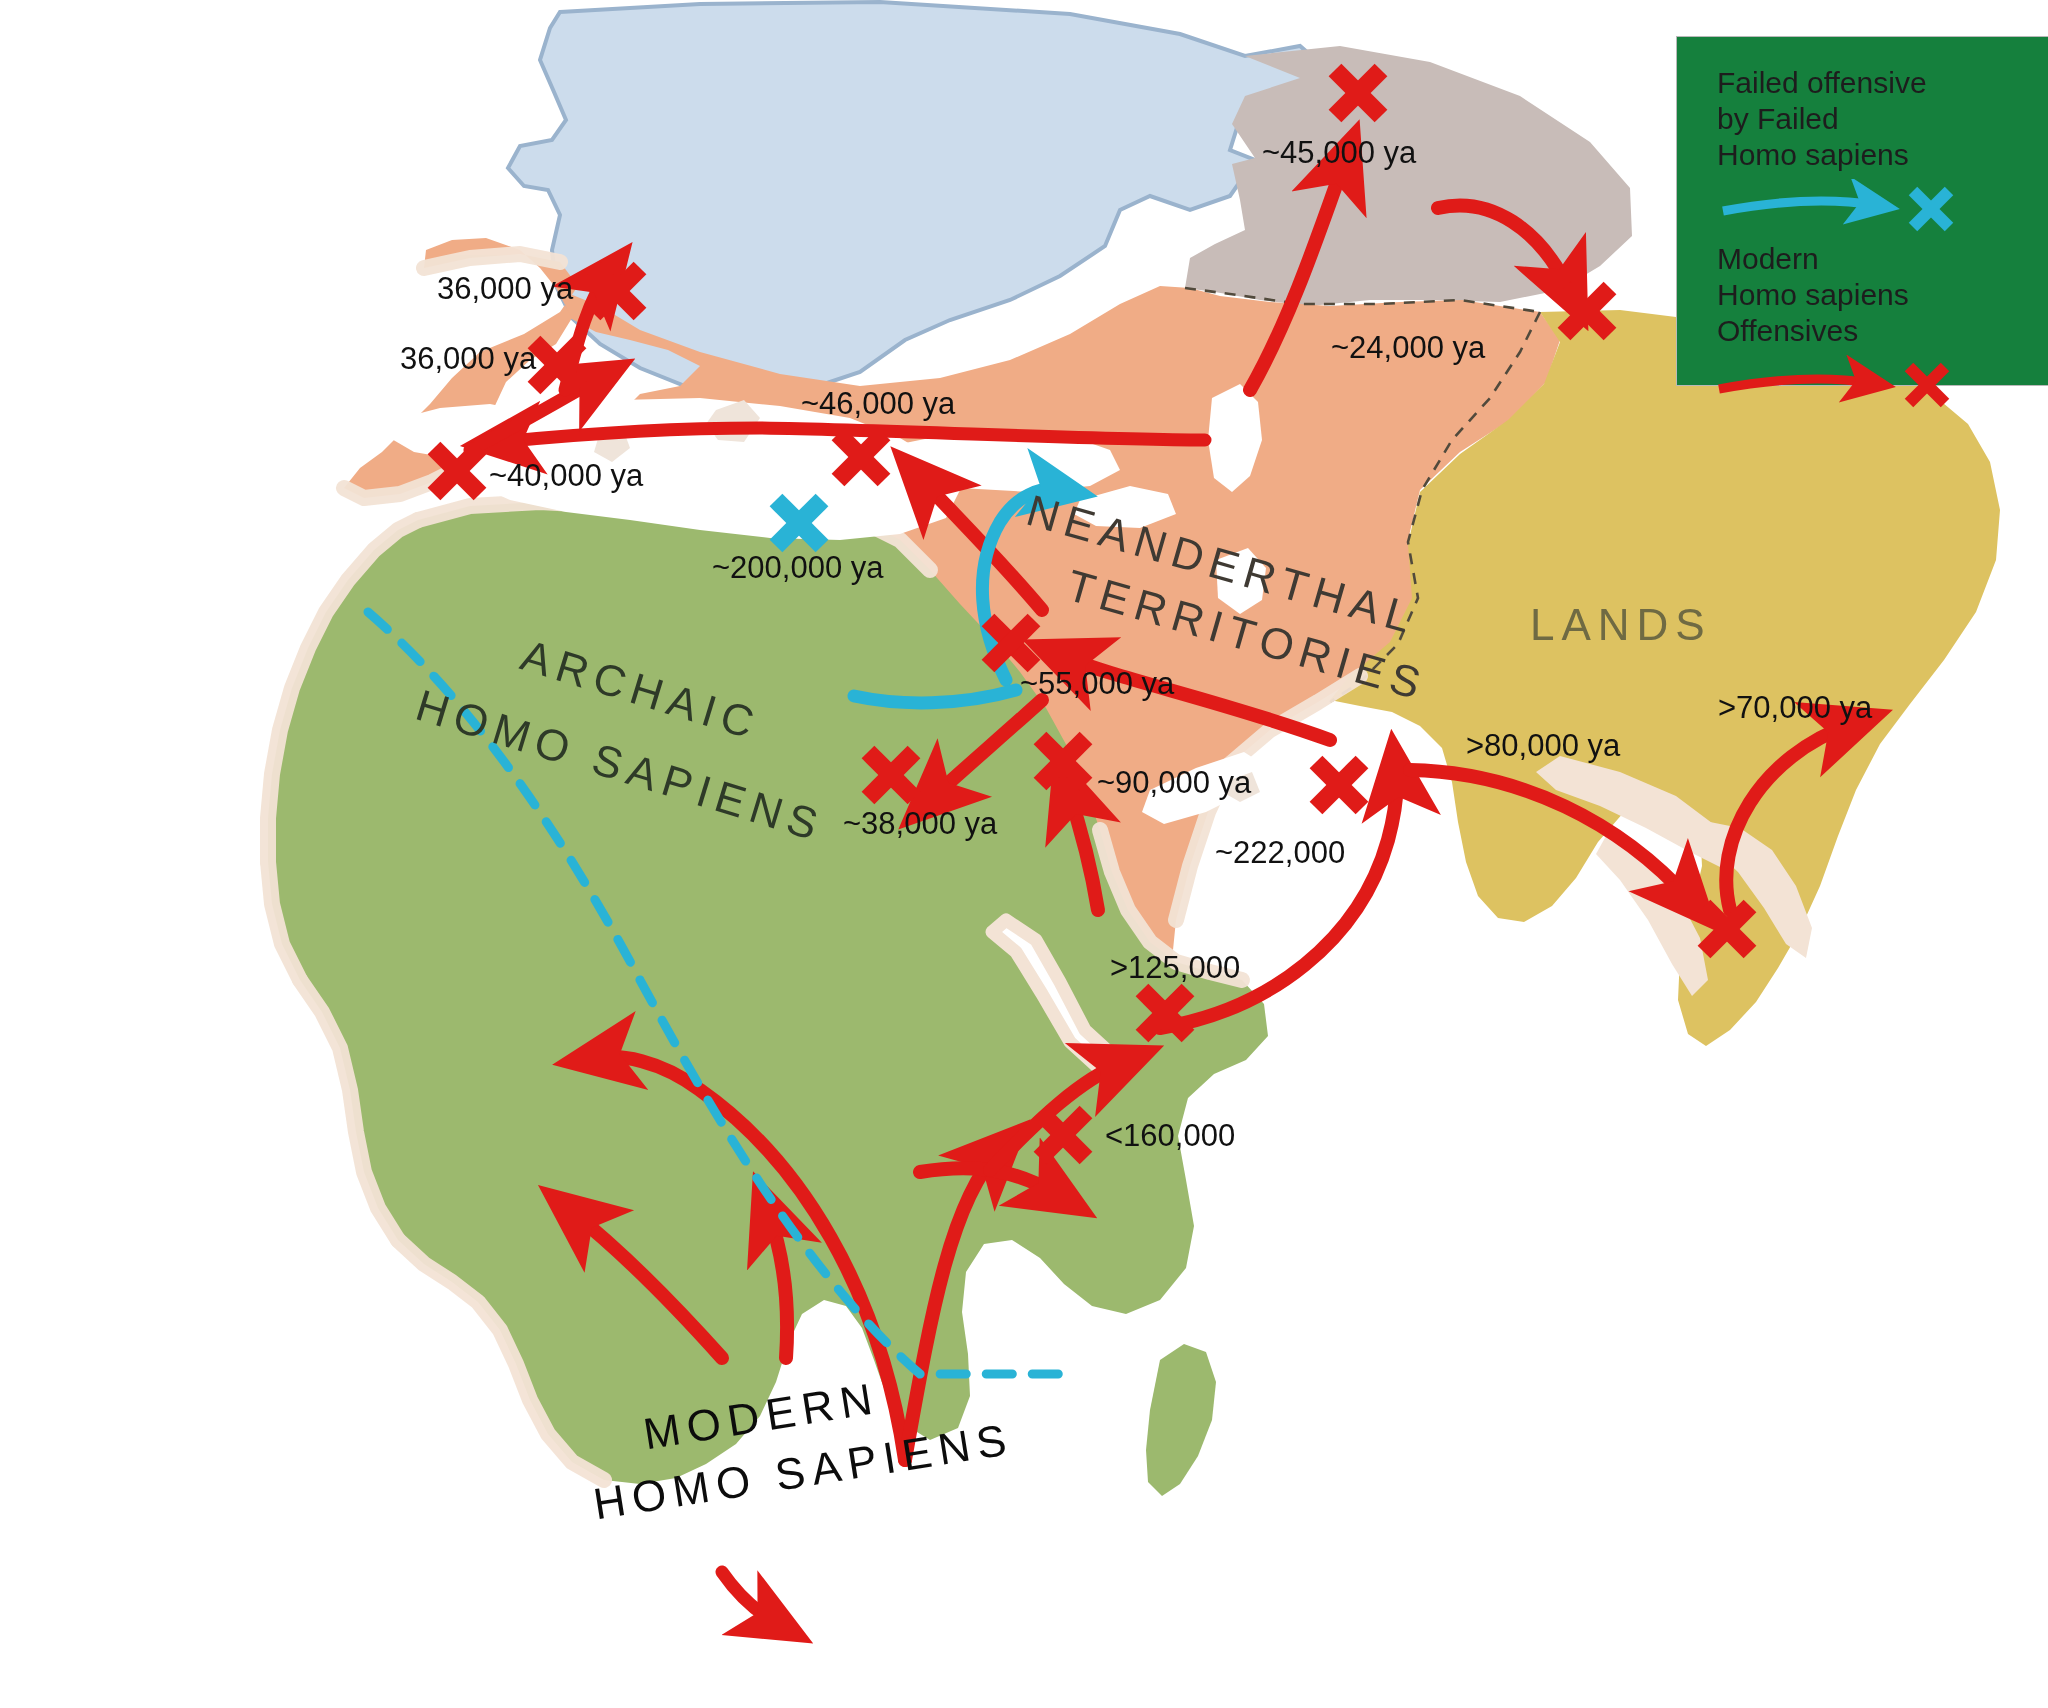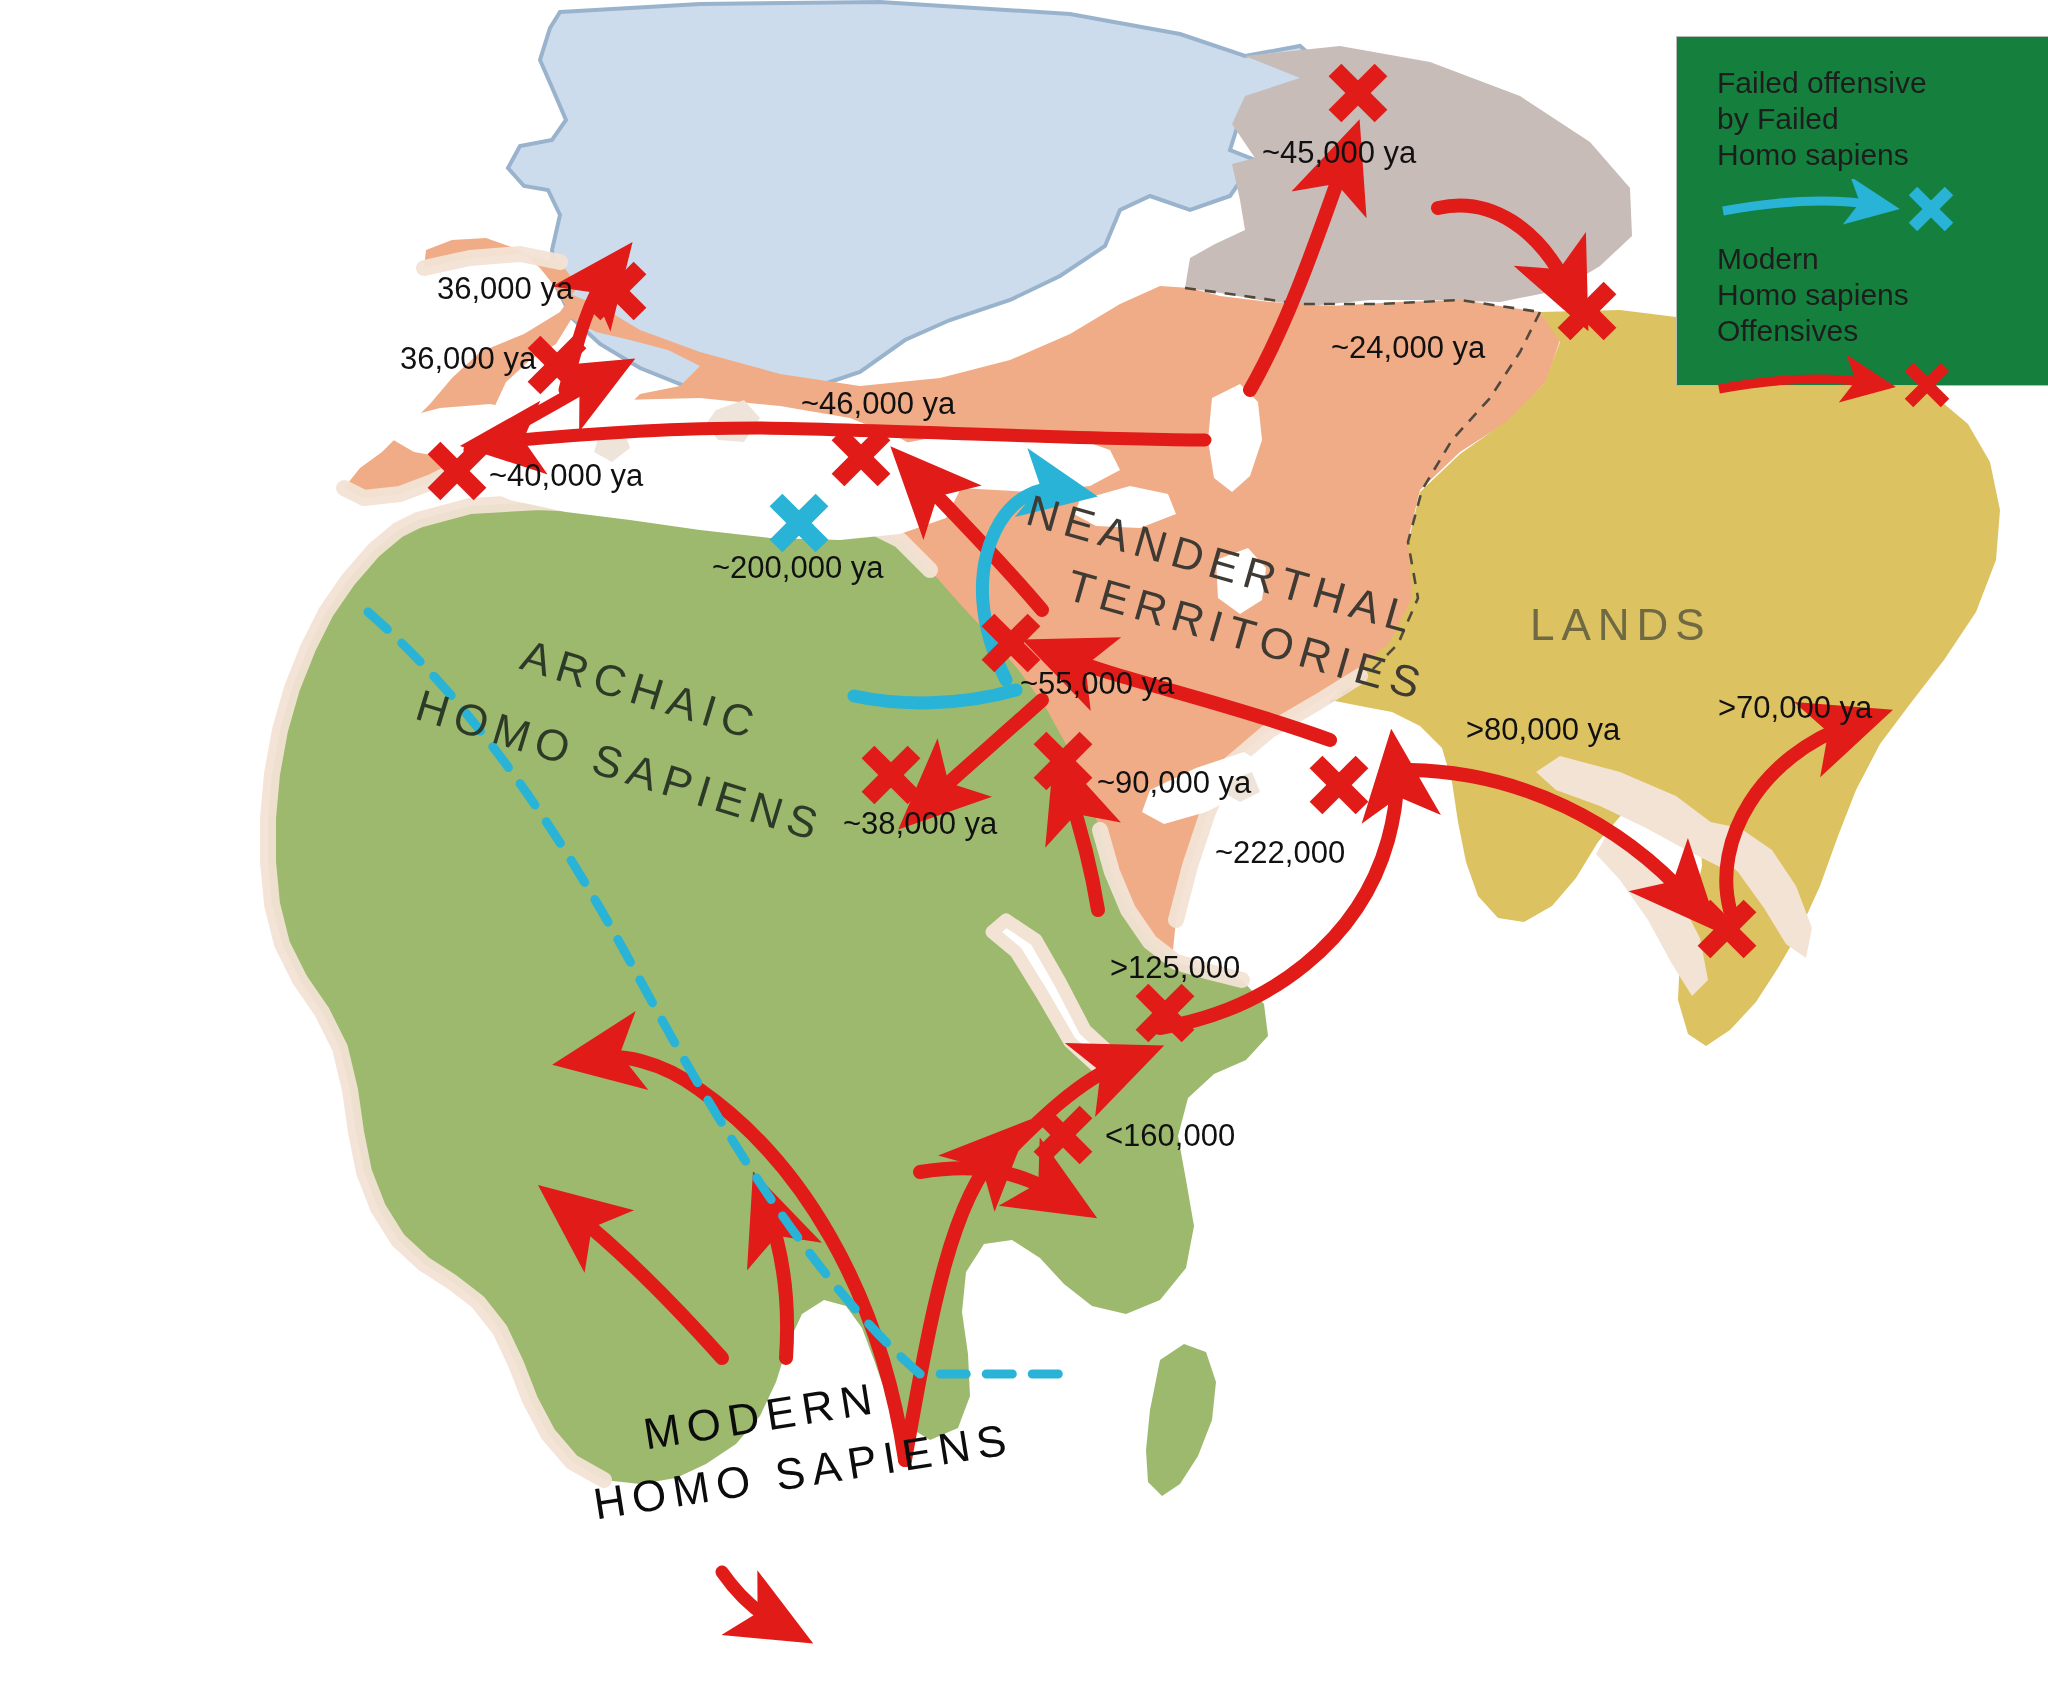--- a/index.html
+++ b/index.html
@@ -334,21 +334,21 @@
   <div class="lbl" style="left:400px;top:341px;">36,000 ya</div>
   <div class="lbl" style="left:489px;top:458px;">~40,000 ya</div>
   <div class="lbl" style="left:801px;top:386px;">~46,000 ya</div>
   <div class="lbl" style="left:712px;top:550px;">~200,000 ya</div>
   <div class="lbl" style="left:1020px;top:666px;">~55,000 ya</div>
   <div class="lbl" style="left:843px;top:806px;">~38,000 ya</div>
   <div class="lbl" style="left:1097px;top:765px;">~90,000 ya</div>
   <div class="lbl" style="left:1215px;top:835px;">~222,000</div>
   <div class="lbl" style="left:1110px;top:950px;">&gt;125,000</div>
   <div class="lbl" style="left:1105px;top:1118px;">&lt;160,000</div>
-  <div class="lbl" style="left:1466px;top:712px;">&gt;80,000 ya</div>
+  <div class="lbl" style="left:1466px;top:728px;">&gt;80,000 ya</div>
   <div class="lbl" style="left:1718px;top:665px;margin-top:25px;">&gt;70,000 ya</div>
 
   <div class="legend">
     <div class="legend-inner">
       <div class="legend-text">Failed offensive</div>
       <div class="legend-text">by Failed</div>
       <div class="legend-text it">Homo sapiens</div>
 
       <div class="legend-row">
         <svg width="270" height="58">

